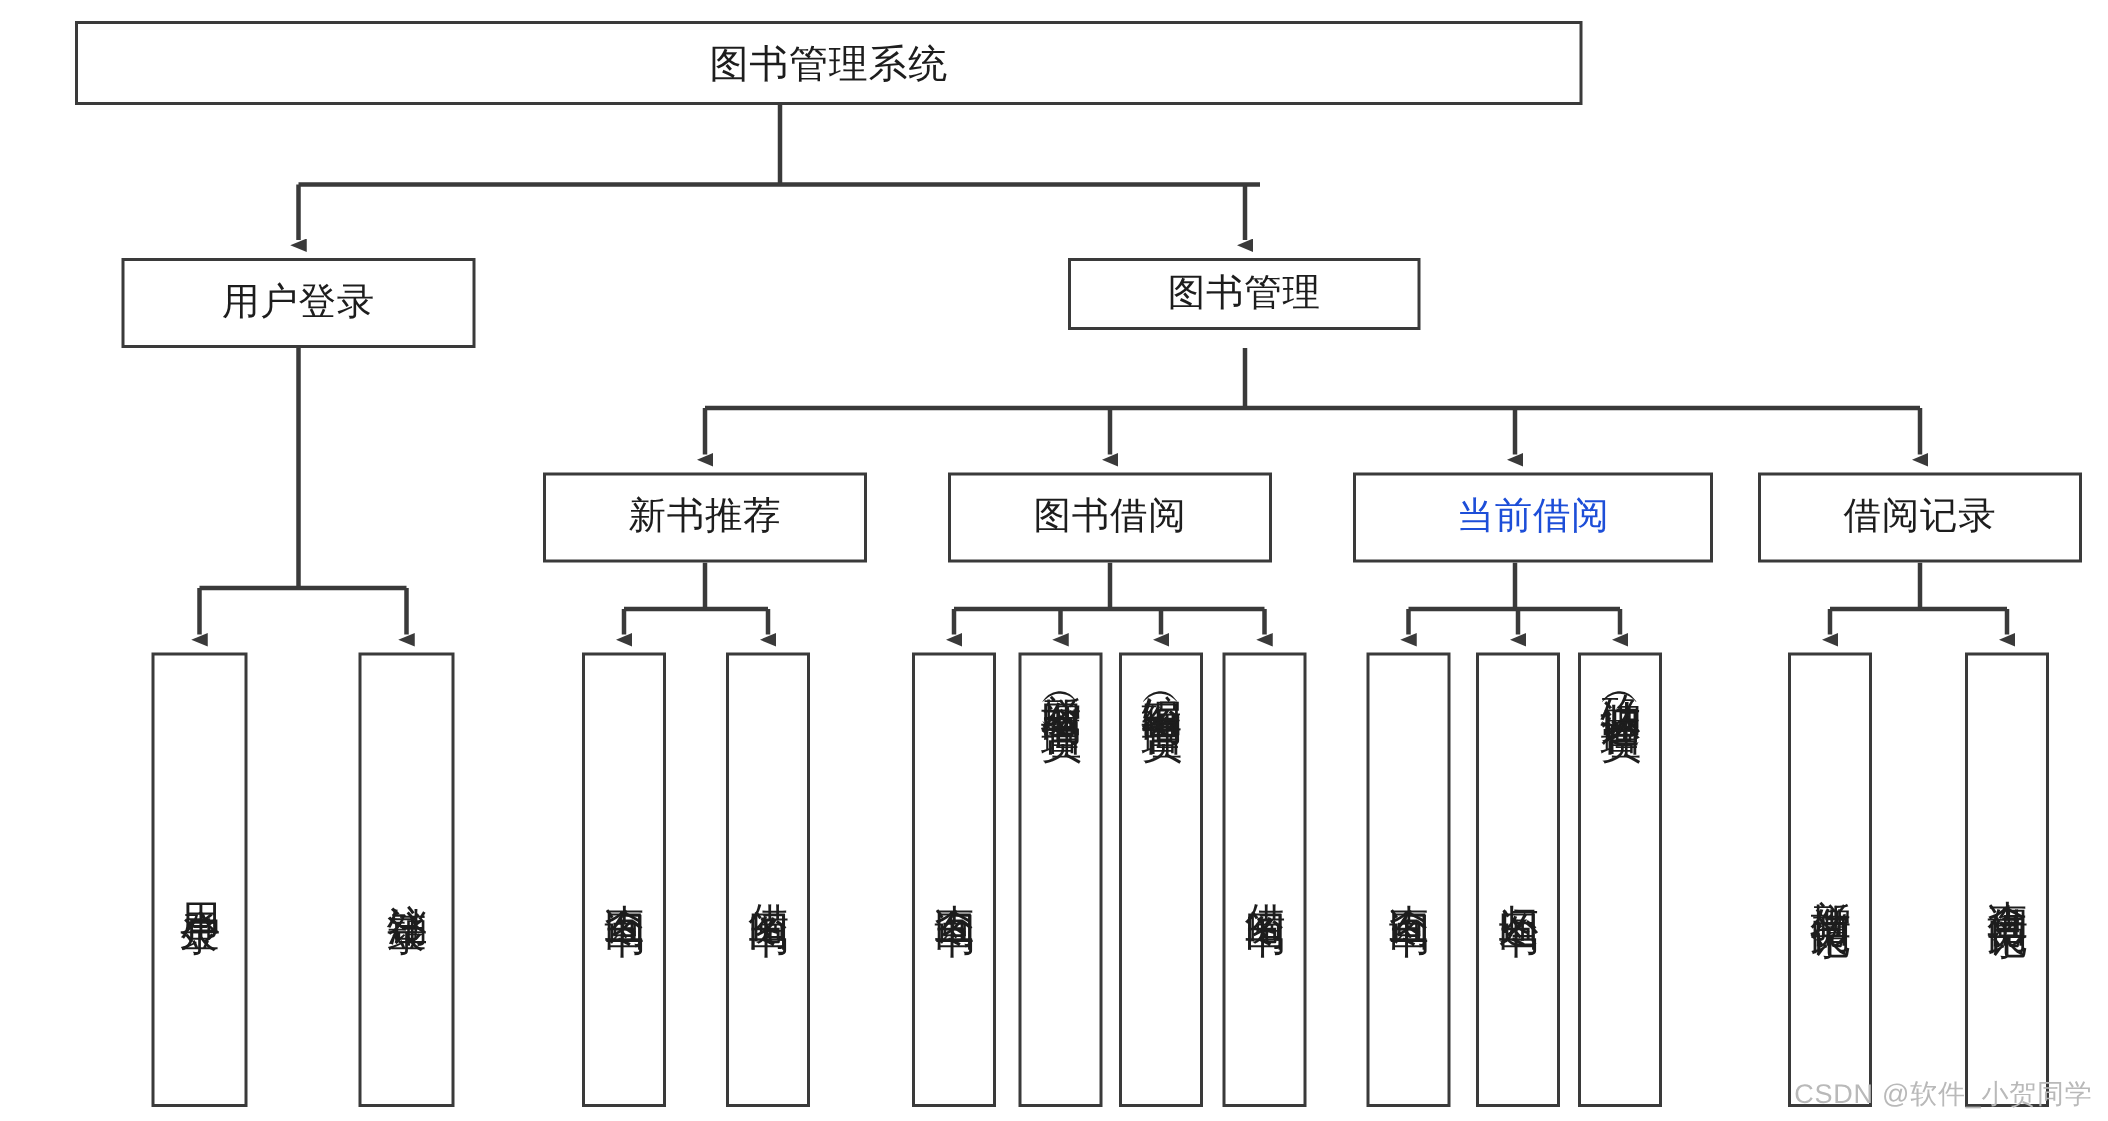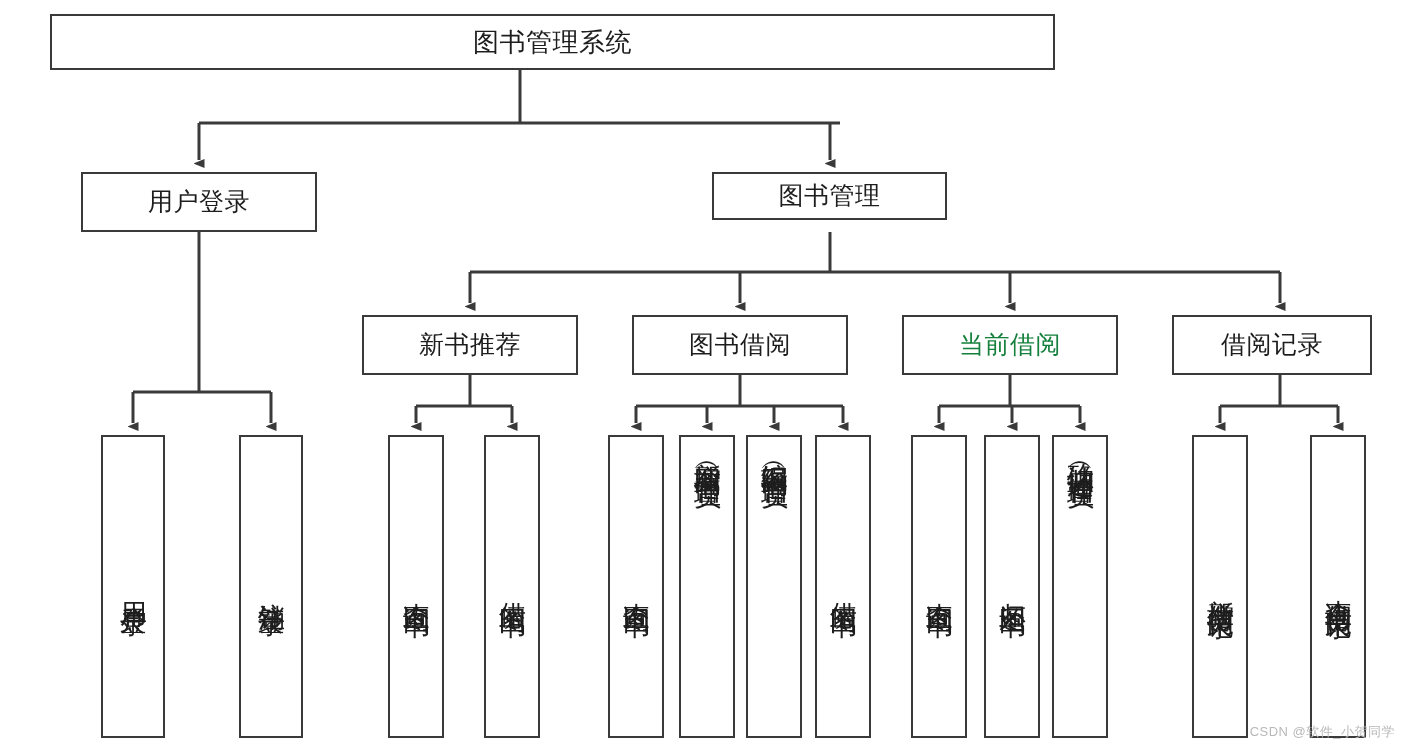--- a/index.html
+++ b/index.html
@@ -63,21 +63,21 @@
     white-space: nowrap;
   }
   .node.v.mid {
     align-items: center;
     padding-top: 0;
   }
   #watermark {
     position: absolute;
     right: 10px;
     bottom: 6px;
-    font-size: 13px;
+    font-size: 18px;
     color: #b9b9b9;
     letter-spacing: 0.5px;
     white-space: nowrap;
     z-index: 5;
     font-family: "Liberation Sans", "DejaVu Sans", sans-serif;
   }
 </style>
 </head>
 <body>
 
@@ -143,24 +143,24 @@
   <div class="node h" style="left: 712px; top: 172px; width: 235px; height: 48px; border-color: rgb(58, 58, 58); background: rgb(255, 255, 255); color: rgb(29, 29, 29);">
     <span class="lbl">图书管理</span>
   </div>
 
   <div class="node h" style="left: 362px; top: 315px; width: 216px; height: 60px; border-color: rgb(58, 58, 58); background: rgb(255, 255, 255); color: rgb(29, 29, 29);">
     <span class="lbl">新书推荐</span>
   </div>
   <div class="node h" style="left: 632px; top: 315px; width: 216px; height: 60px; border-color: rgb(58, 58, 58); background: rgb(255, 255, 255); color: rgb(29, 29, 29);">
     <span class="lbl">图书借阅</span>
   </div>
-  <div class="node h" style="left: 902px; top: 315px; width: 216px; height: 60px; border-color: rgb(58, 58, 58); background: rgb(255, 255, 255); color: #15803d;">
+  <div class="node h" style="left: 902px; top: 315px; width: 240px; height: 60px; border-color: rgb(58, 58, 58); background: rgb(255, 255, 255); color: #1d4ed8;">
     <span class="lbl">当前借阅</span>
   </div>
-  <div class="node h" style="left: 1172px; top: 315px; width: 200px; height: 60px; border-color: rgb(58, 58, 58); background: rgb(255, 255, 255); color: rgb(29, 29, 29);">
+  <div class="node h" style="left: 1172px; top: 315px; width: 216px; height: 60px; border-color: rgb(58, 58, 58); background: rgb(255, 255, 255); color: rgb(29, 29, 29);">
     <span class="lbl">借阅记录</span>
   </div>
 
   <div class="node v mid" style="left: 101px; top: 435px; width: 64px; height: 303px; border-color: rgb(58, 58, 58); background: rgb(255, 255, 255); color: rgb(29, 29, 29);">
     <span class="lbl">用户登录</span>
   </div>
   <div class="node v mid" style="left: 239px; top: 435px; width: 64px; height: 303px; border-color: rgb(58, 58, 58); background: rgb(255, 255, 255); color: rgb(29, 29, 29);">
     <span class="lbl">注销登录</span>
   </div>
   <div class="node v mid" style="left: 388px; top: 435px; width: 56px; height: 303px; border-color: rgb(58, 58, 58); background: rgb(255, 255, 255); color: rgb(29, 29, 29);">

